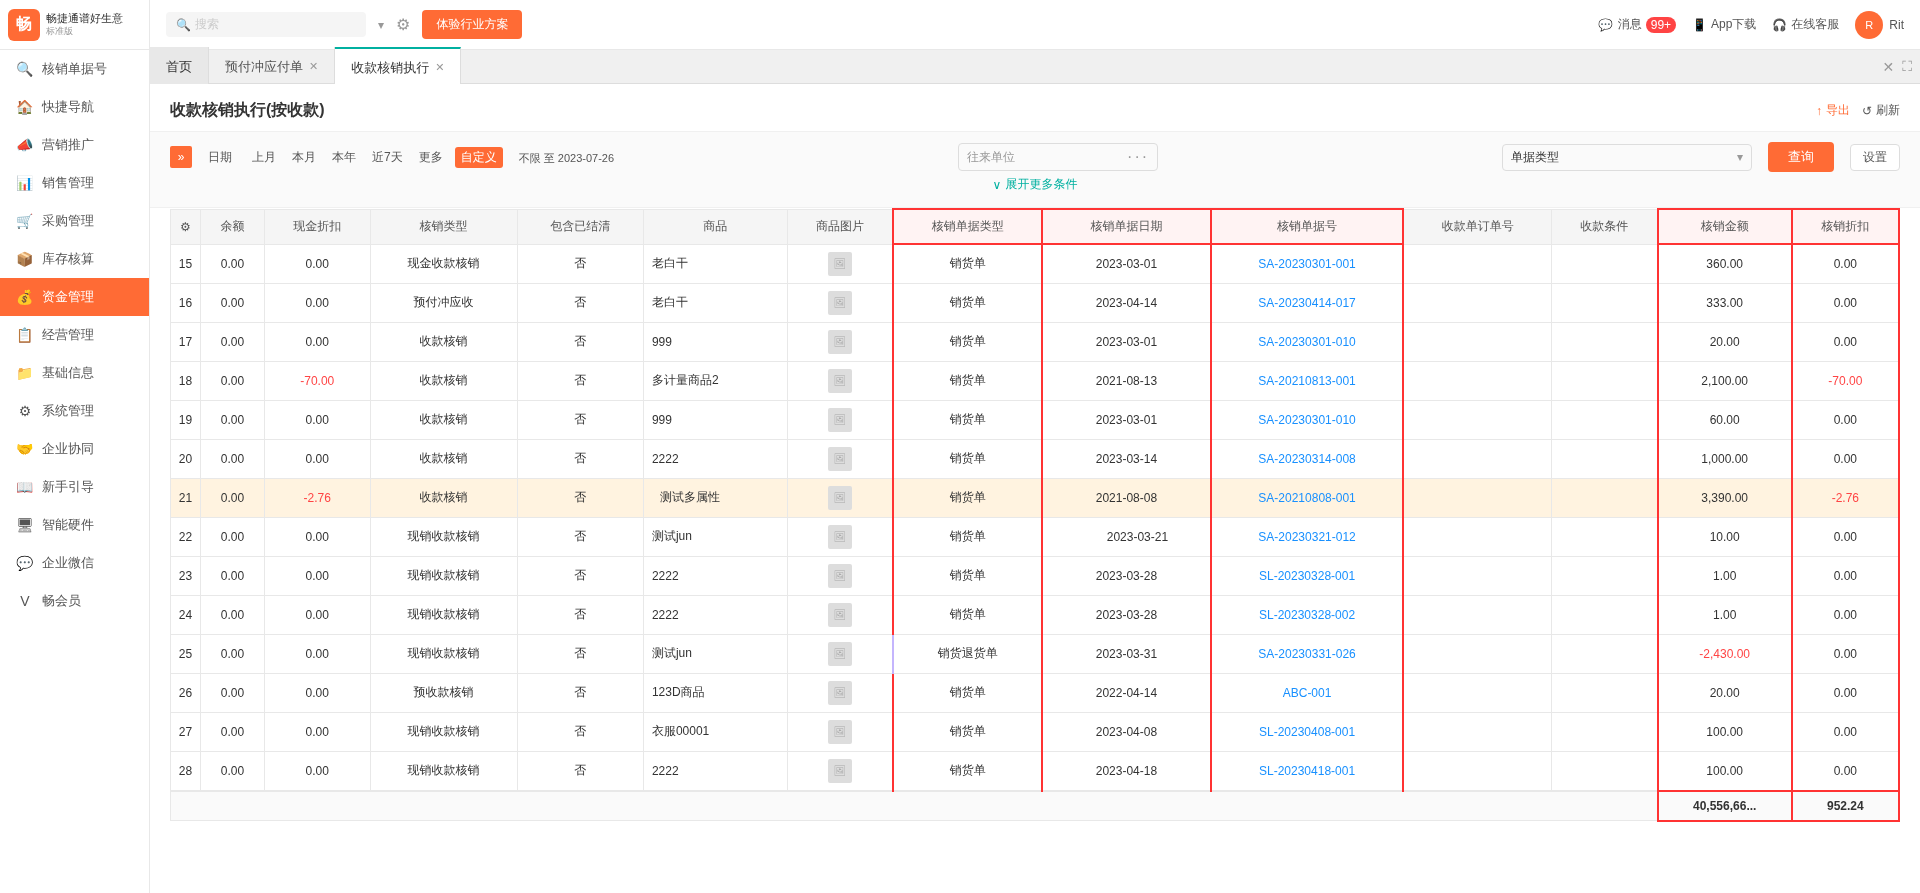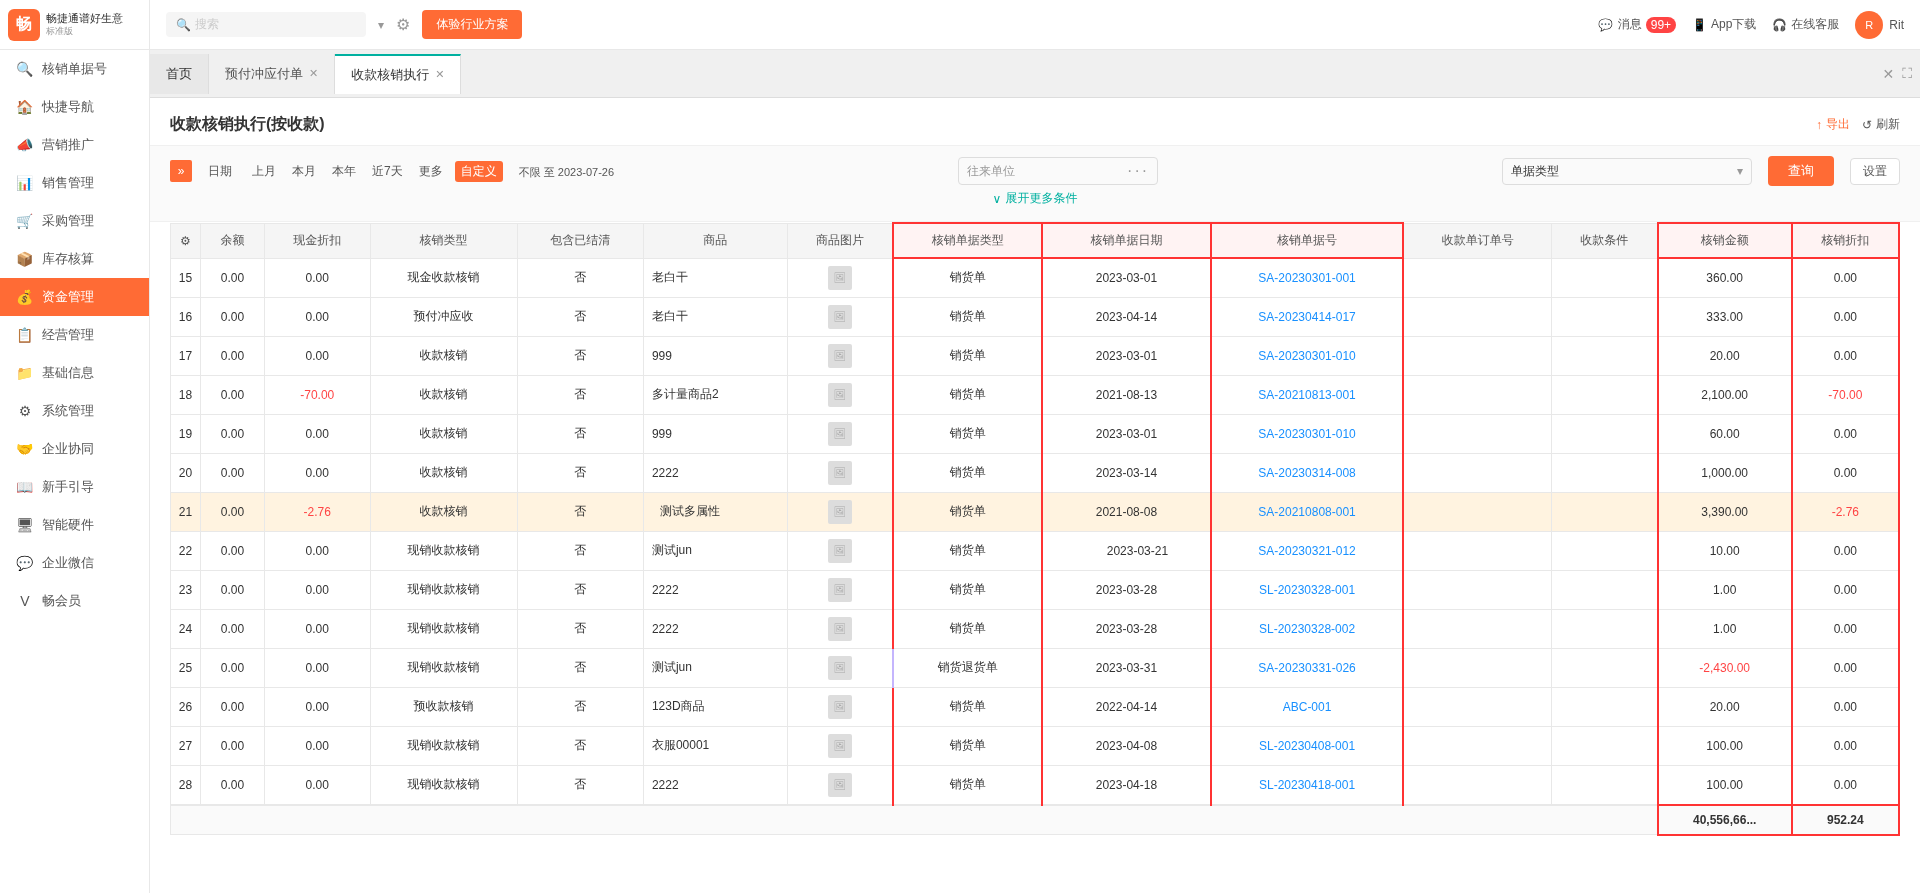--- a/index.html
+++ b/index.html
@@ -19,21 +19,21 @@
     .main { flex: 1; display: flex; flex-direction: column; overflow: hidden; }
 
     
     .topbar { height: 50px; background: #fff; display: flex; align-items: center; padding: 0 16px; border-bottom: 1px solid #e8e8e8; gap: 12px; }
     .topbar-search { flex: 0 0 200px; background: #f5f5f5; border-radius: 4px; padding: 4px 10px; color: #999; font-size: 12px; display: flex; align-items: center; gap: 4px; }
     .topbar-btn-industry { background: #ff6b35; color: white; border: none; border-radius: 4px; padding: 6px 14px; font-size: 12px; cursor: pointer; }
     .topbar-right { margin-left: auto; display: flex; align-items: center; gap: 16px; color: #555; font-size: 12px; }
     .topbar-badge { background: #ff4444; color: white; border-radius: 10px; padding: 1px 5px; font-size: 12px; }
 
     
-    .tabbar { height: 48px; background: #f0f0f0; display: flex; align-items: center; border-bottom: 1px solid #ddd; }
+    .tabbar { height: 34px; background: #f0f0f0; display: flex; align-items: center; border-bottom: 1px solid #ddd; }
     .tab { display: flex; align-items: center; padding: 0 16px; height: 40px; font-size: 13px; cursor: pointer; color: #555; border-right: 1px solid #ddd; gap: 6px; }
     .tab.active { background: #fff; color: #333; font-weight: 500; border-top: 2px solid #00b0a0; }
     .tab .close-icon { color: #999; font-size: 11px; cursor: pointer; }
     .tab-home { background: #e8e8e8; color: #333; border-right: 1px solid #ddd; padding: 0 16px; height: 40px; display: flex; align-items: center; font-size: 13px; }
     .tabbar-right { margin-left: auto; display: flex; align-items: center; gap: 8px; padding-right: 8px; color: #999; font-size: 14px; }
 
     
     .page { flex: 1; background: #fff; overflow: hidden; display: flex; flex-direction: column; }
     .page-header { padding: 16px 20px 10px; display: flex; align-items: center; justify-content: space-between; border-bottom: 1px solid #f0f0f0; }
     .page-title { font-size: 16px; font-weight: bold; color: #333; }

